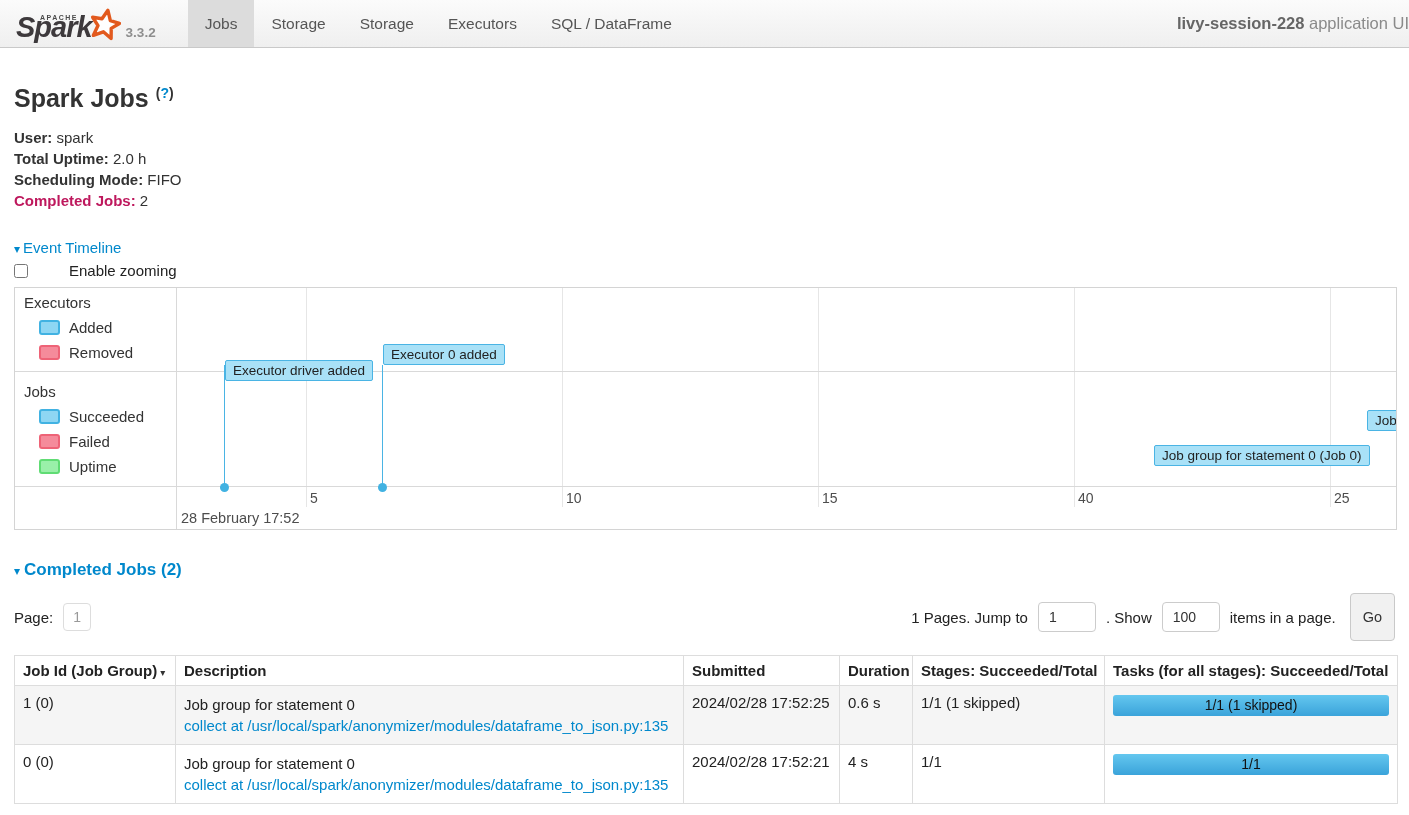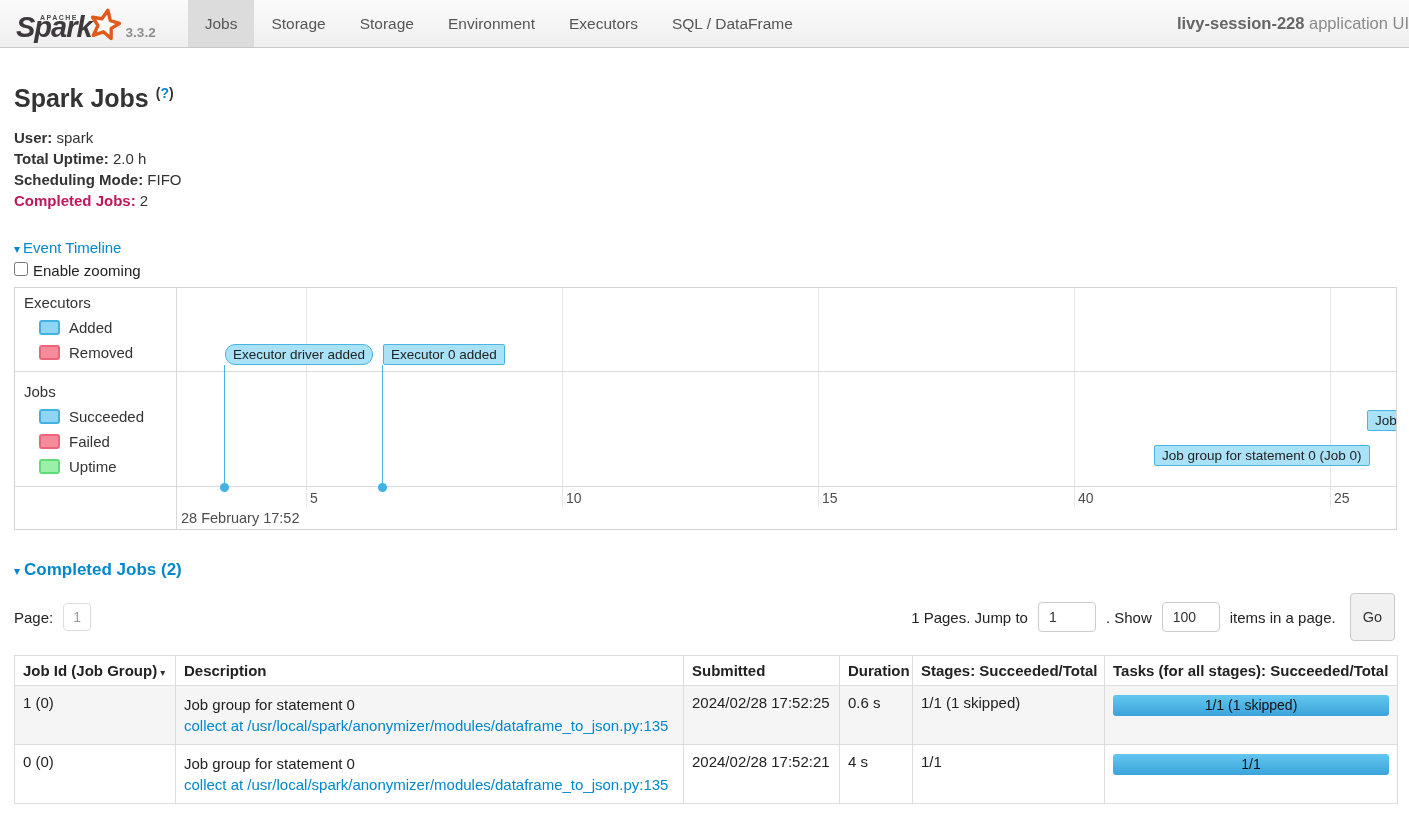--- a/index.html
+++ b/index.html
@@ -43,21 +43,21 @@
   .page-title sup { font-size: 14px; }
   .help-parens { color: #333; font-weight: bold; }
   .help-q { color: #0088cc; font-weight: bold; cursor: pointer; }
 
   .summary { line-height: 21px; font-size: 15px; }
   .summary .row strong { font-weight: bold; }
   .link-blue { color: #be185d; font-weight: bold; cursor: pointer; }
 
   .tl-toggle { margin-top: 28px; color: #0088cc; font-size: 15px; cursor: pointer; display: inline-block; }
   .tl-toggle .tri { font-size: 12px; margin-right: 3px; }
-  .zoom-row { margin: 6px 0 8px 0; display: flex; font-size: 15px; color: #222; }
+  .zoom-row { margin: 6px 0 8px 0; display: flex; align-items: center; font-size: 15px; color: #222; gap: 36px; }
   .zoom-row input { width: 14px; height: 14px; margin-right: 5px; }
 
   
   .timeline {
     position: relative; height: 243px; width: 1383px;
     border: 1px solid #d4d4d4; background: #fff; overflow: hidden;
   }
   .tl-vline { position: absolute; top: 0; width: 1px; background: #e6e6e6; height: 198px; }
   .tl-tick  { position: absolute; top: 198px; width: 1px; background: #e6e6e6; height: 21px; }
   .tl-legend-divider { position: absolute; top: 0; bottom: 0; left: 161px; width: 1px; background: #d9d9d9; }
@@ -133,21 +133,20 @@
       <svg class="spark-star" viewBox="0 0 34 34">
         <path d="M17 3 L21.5 12.5 L31 13.5 L24 20 L26 30 L17 25 L8 30.5 L10.5 20 L3.5 13 L13 12.5 Z" fill="#fff" stroke="#e2591d" stroke-width="3.4" stroke-linejoin="round" transform="rotate(12 17 17)"></path>
       </svg>
     </span>
     <span class="spark-version">3.3.2</span>
   </div>
   <ul class="nav-tabs">
     <li class="nav-tab active">Jobs</li>
     <li class="nav-tab">Storage</li>
     <li class="nav-tab">Storage</li>
-    <li class="nav-tab">Environment</li>
     <li class="nav-tab">Executors</li>
     <li class="nav-tab">SQL / DataFrame</li>
   </ul>
   <div class="nav-app">
     <strong>livy-session-228</strong><span> application UI</span>
   </div>
 </div>
 
 <div class="content">
 
@@ -212,21 +211,21 @@
       <div class="tl-legend-item">
         <span class="tl-swatch sw-pink"></span>
         <span class="tl-legend-label">Failed</span>
       </div>
       <div class="tl-legend-item">
         <span class="tl-swatch sw-green"></span>
         <span class="tl-legend-label">Uptime</span>
       </div>
     </div>
 
-    <div class="tl-item" style="left:210px; top:56px;border-radius:10px;">Executor driver added</div>
+    <div class="tl-item" style="left:210px; top:72px;">Executor driver added</div>
     <div class="tl-stem" style="left:209px; top:77px; height:122px;"></div>
     <div class="tl-dot" style="left:205px; top:195px;"></div>
 
     <div class="tl-item" style="left:368px; top:56px;">Executor 0 added</div>
     <div class="tl-stem" style="left:367px; top:77px; height:122px;"></div>
     <div class="tl-dot" style="left:363px; top:195px;"></div>
 
     <div class="tl-item" style="left:1139px; top:157px;">Job group for statement 0 (Job 0)</div>
     <div class="tl-item" style="left:1352px; top:122px;">Job</div>
 

